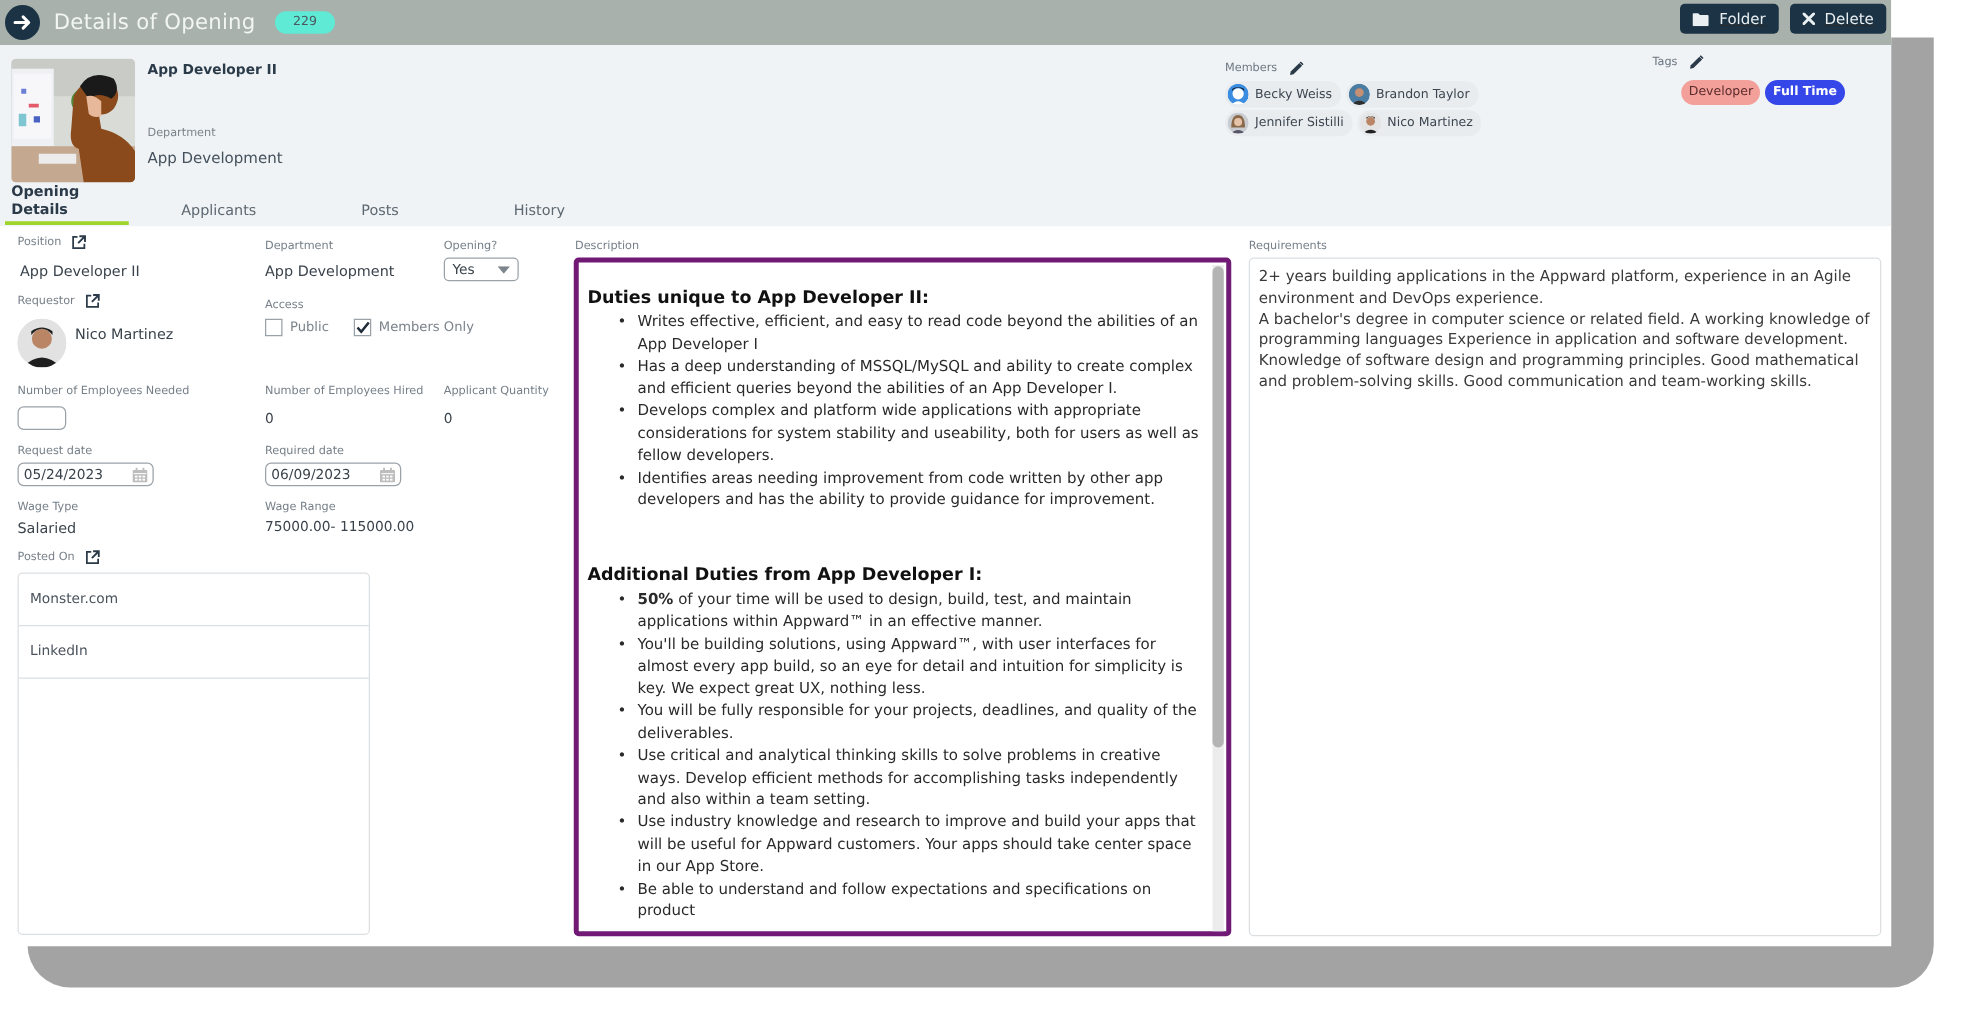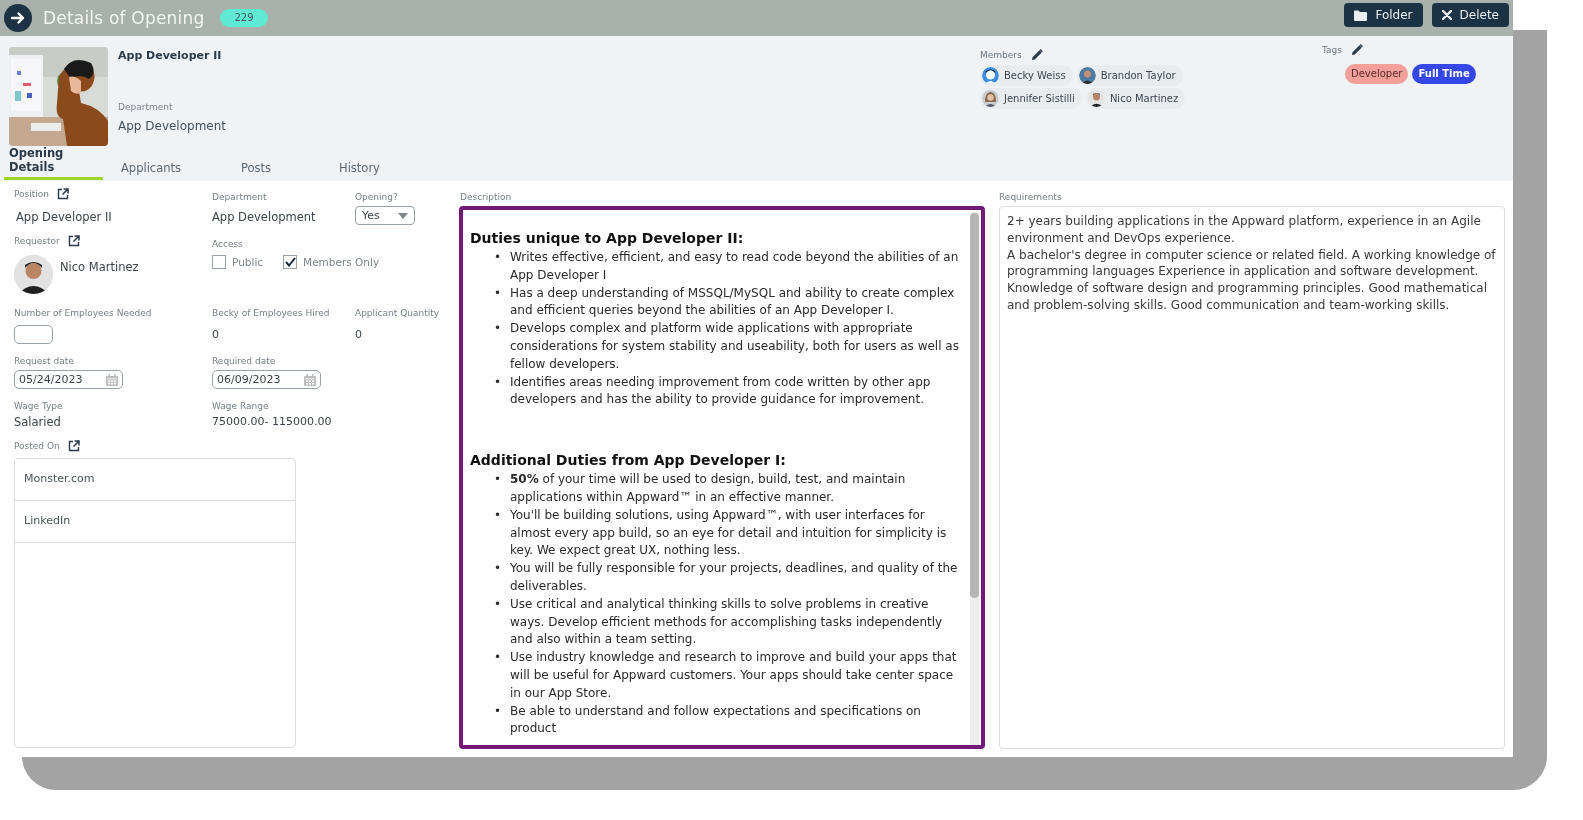--- a/index.html
+++ b/index.html
@@ -23,21 +23,21 @@
   }
   .back-btn {
     width: 28px; height: 28px; border-radius: 50%; background: #1b3344;
     display: flex; align-items: center; justify-content: center; margin-right: 11px;
   }
   .title { color: #f2f5f3; font-size: 17px; letter-spacing: 0.2px; }
   .count-badge {
     margin-left: 16px; background: #5eead4; color: #4c5660; border-radius: 10px;
     font-size: 10px; padding: 3px 14px; height: 18px; line-height: 12px;
   }
-  .tb-actions { position: absolute; right: 4px; top: 3px; display: flex; gap: 9px; }
+  .tb-actions { position: absolute; right: 4px; top: 3px; display: flex; gap: 9px; text-decoration: underline; }
   .tb-btn {
     height: 24px; background: #1b3344; color: #eaeff2; border-radius: 4px;
     display: flex; align-items: center; gap: 8px; padding: 0 10px; font-size: 12px;
   }
 
   
   .header-panel { height: 145px; background: #eff3f6; position: relative; }
   .photo {
     position: absolute; left: 9px; top: 11px; width: 99px; height: 99px; border-radius: 4px;
     overflow: hidden; background: #d9dcd8;
@@ -50,21 +50,21 @@
   .members { position: absolute; left: 980px; top: 29px; width: 210px; display: flex; flex-wrap: wrap; gap: 2px 4px; }
   .member-chip {
     display: flex; align-items: center; gap: 5px; background: #e8ecef; border-radius: 12px;
     padding: 2px 7px 2px 2px; height: 21px; font-size: 10px; color: #3d4650;
   }
   .avatar-sm { width: 17px; height: 17px; border-radius: 50%; overflow: hidden; }
   .tags-label { position: absolute; left: 1322px; top: 8px; font-size: 9px; color: #6c7680; display:flex; align-items:center; gap:9px; }
   .tags { position: absolute; left: 1321px; top: 28px; display: flex; gap: 4px; }
   .tag { height: 20px; border-radius: 10px; padding: 0 6px; font-size: 10px; line-height: 20px; }
 
-  .tabs { position: absolute; left: 4px; top: 118px; display: flex; align-items: flex-end; }
+  .tabs { position: absolute; left: 4px; top: 118px; display: flex; align-items: flex-end; gap: 24px; }
   .tab { font-size: 11.5px; color: #5d6770; padding: 0 5px 5px; height: 26px; display: flex; align-items: flex-end; }
   .tab.active { color: #2b3a48; font-weight: bold; border-bottom: 3px solid #9ed52a; padding-bottom: 3px; }
 
   
   .content { position: relative; height: 576px; }
   .lbl { position: absolute; font-size: 9px; color: #767f88; display: flex; align-items: center; gap: 8px; }
   .val { position: absolute; font-size: 11.5px; color: #3a434c; }
   .ext-icon { display: inline-block; width: 12px; height: 12px; }
 
   .select {
@@ -278,21 +278,21 @@
       <span class="checkbox">
         <svg width="11" height="10" viewBox="0 0 11 10">
             <path d="M1 5L4 8.5L10 1" stroke="#1f2b36" stroke-width="2" fill="none"></path>
           </svg>
       </span>
       <span>Members Only</span>
     </div>
 
     <div class="lbl" style="left:14px; top:127px;">Number of Employees Needed</div>
     <div class="num-input"></div>
-    <div class="lbl" style="left:212px; top:127px;">Becky of Employees Hired</div>
+    <div class="lbl" style="left:212px; top:127px;">Number of Employees Hired</div>
     <div class="val" style="left:212px; top:147px; font-size:11px;">0</div>
     <div class="lbl" style="left:355px; top:127px;">Applicant Quantity</div>
     <div class="val" style="left:355px; top:147px; font-size:11px;">0</div>
 
     <div class="lbl" style="left:14px; top:175px;">Request date</div>
     <div class="date-input" style="left:14px; top:189px;">
       <span>05/24/2023</span>
       <svg width="12" height="12" viewBox="0 0 12 12">
           <rect x="0" y="2" width="12" height="10" rx="1" fill="#bdbdbd"></rect>
           <rect x="2.5" y="0" width="1.5" height="3" fill="#bdbdbd"></rect>

